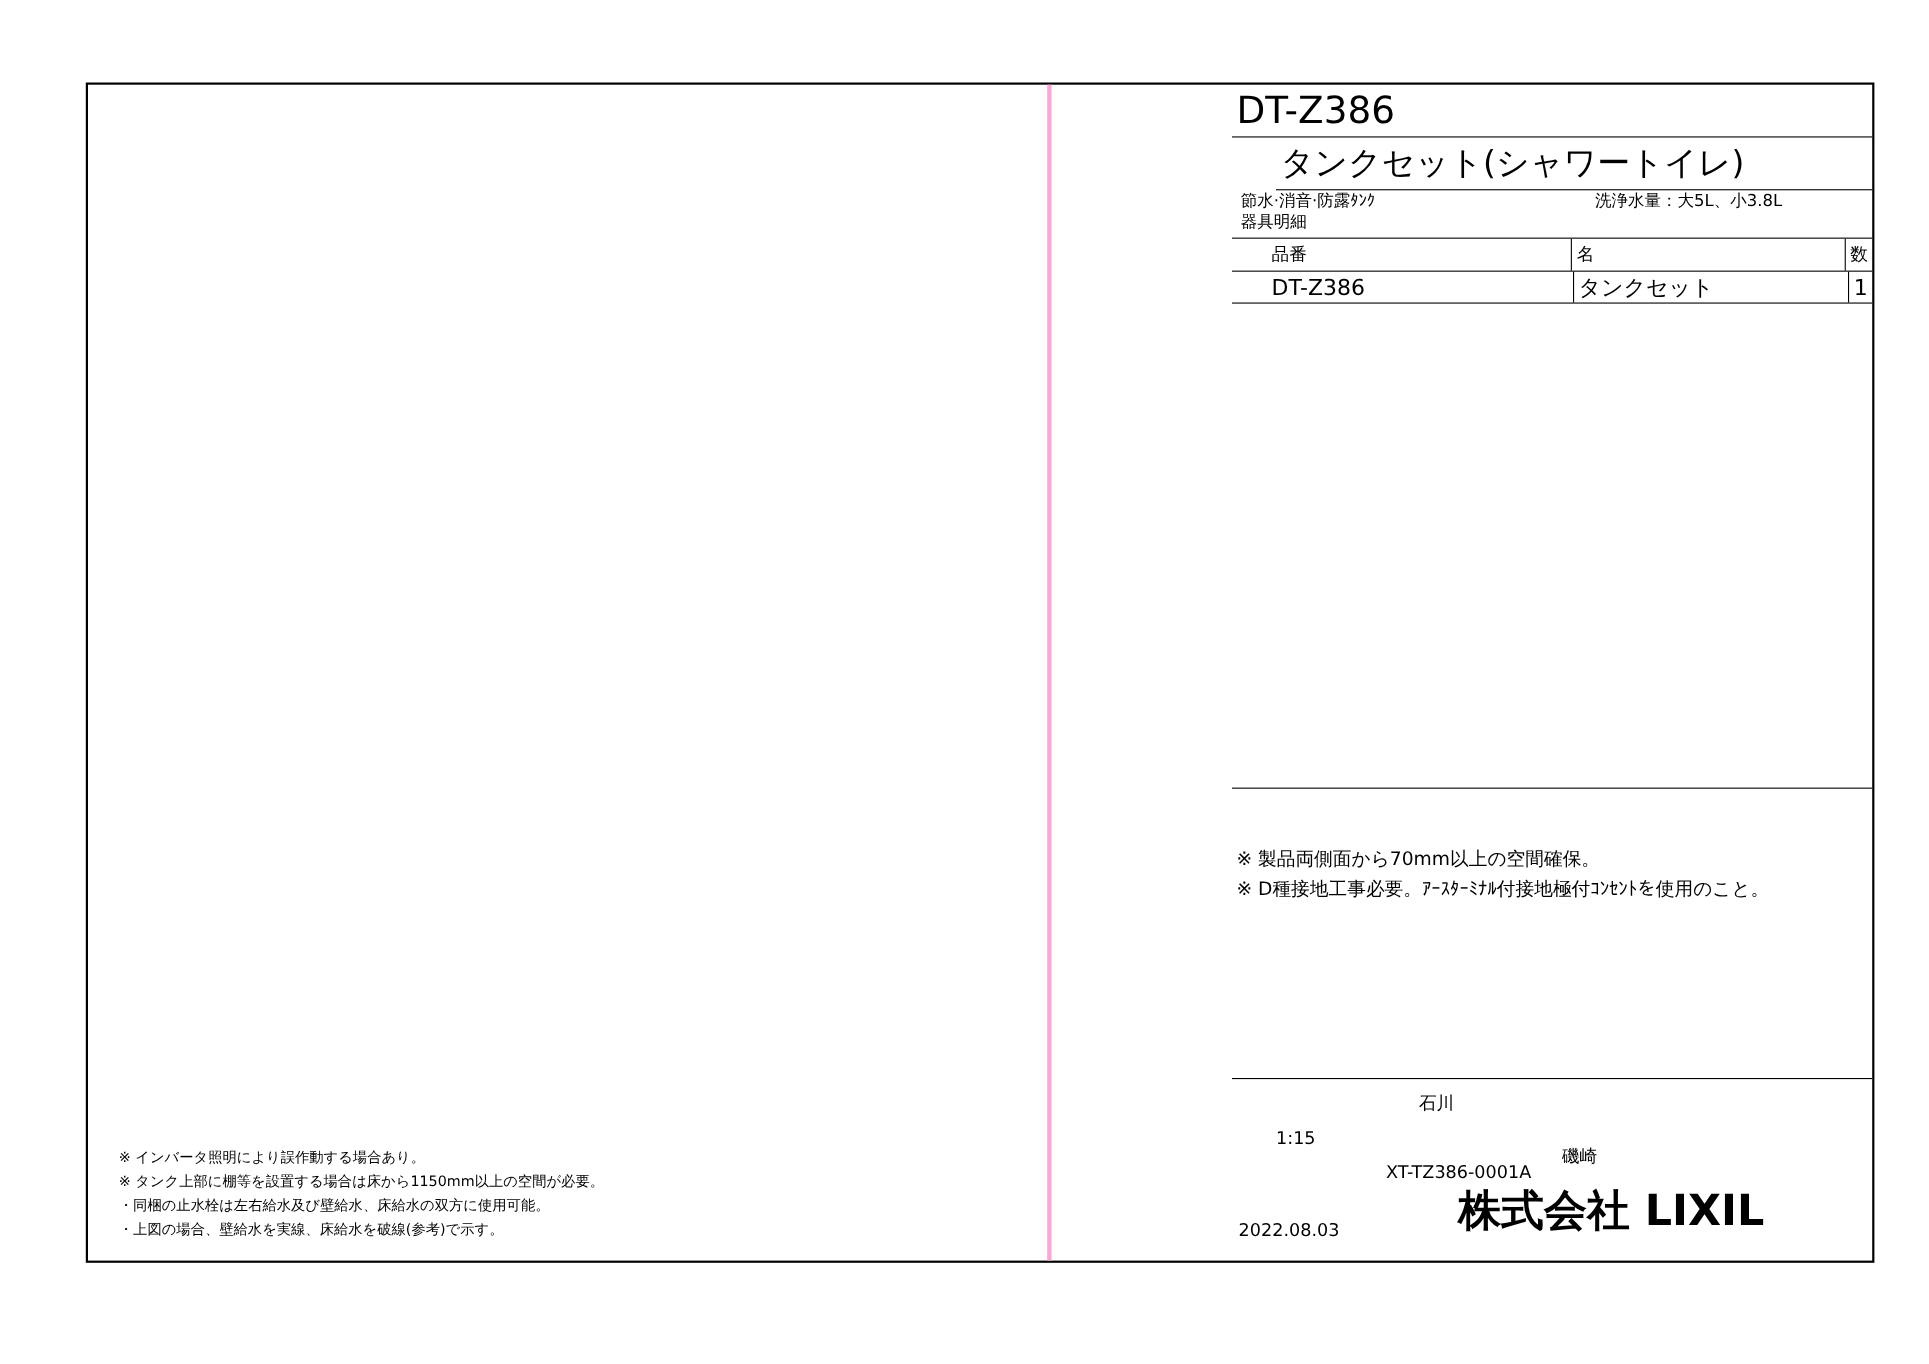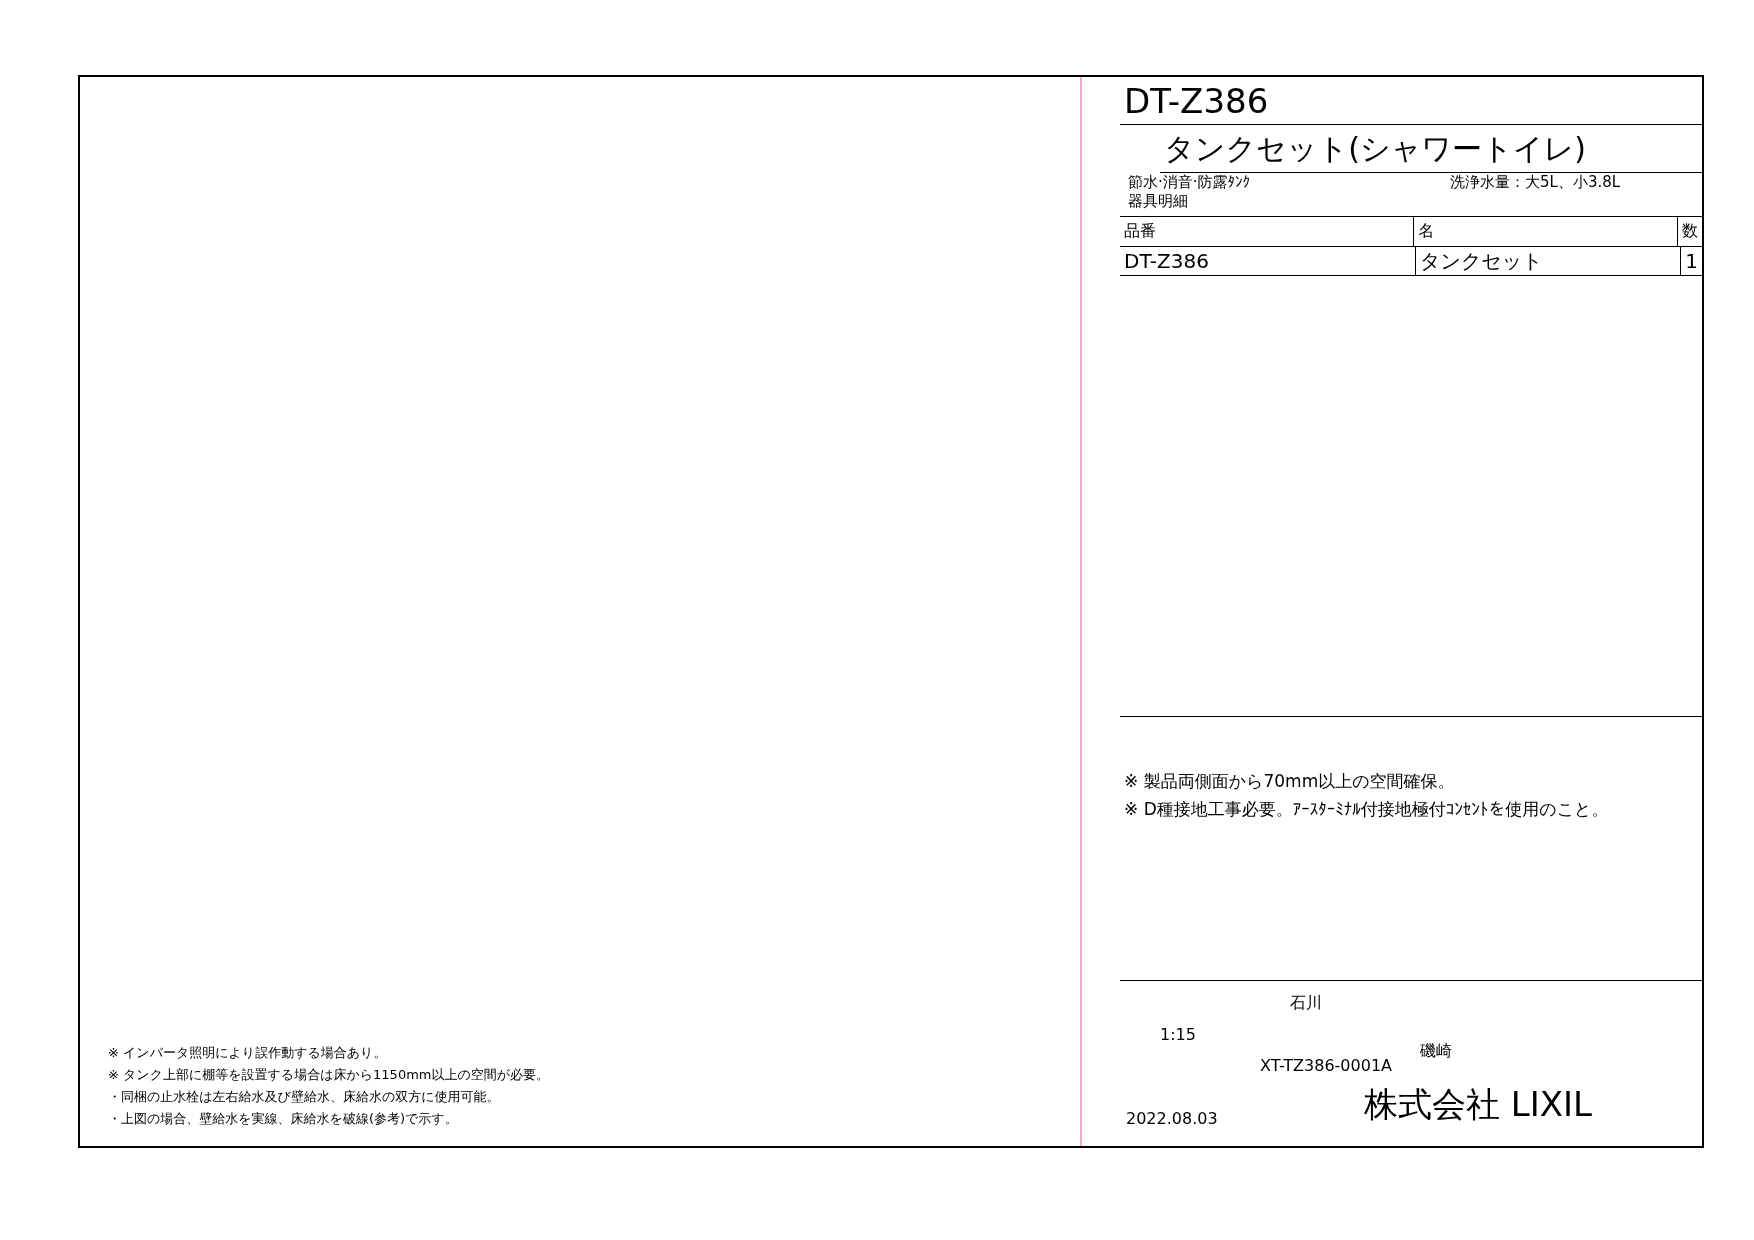--- a/index.html
+++ b/index.html
@@ -1,32 +1,32 @@
 <!DOCTYPE html>
 <html><head>
 <meta charset="utf-8">
 <style>
   html,body{margin:0;padding:0;background:#fff;}
   body{width:1754px;height:1240px;position:relative;font-family:"DejaVu Sans",sans-serif;color:#000;}
   .frame{position:absolute;left:78px;top:75px;width:1626px;height:1073px;border:2px solid #000;box-sizing:border-box;}
-  .drawing{position:absolute;left:0;top:0;width:1002px;height:100%;border-right:2px solid #f9a8d4;box-sizing:border-box;}
+  .drawing{position:absolute;left:0;top:0;width:876px;height:100%;border-right:4px solid #f9a8d4;box-sizing:border-box;}
   .tb{position:absolute;left:1040px;top:0;right:0;bottom:0;}
   .tb .row{position:absolute;left:0;right:0;border-bottom:1.5px solid #000;box-sizing:border-box;}
   .model{font-size:34px;top:0;height:48px;padding-left:4px;line-height:48px;}
   .sub{top:48px;height:48px;font-size:30px;padding-left:4px;line-height:48px;margin-left:40px;}
   .spec{top:96px;height:44px;font-size:15px;padding-left:8px;}
   .hdr{top:140px;height:30px;display:flex;font-size:16px;}
   .cell{border-right:1.5px solid #000;box-sizing:border-box;display:flex;align-items:center;padding:0 4px;}
-  .c1{width:318px;}.c2{width:285px;}.c3{flex:1;border-right:none;justify-content:center;}
+  .c1{width:318px;margin-left:32px;}.c2{width:285px;}.c3{flex:1;border-right:none;justify-content:center;}
   .lines{top:170px;height:470px;}
   .list-row{display:flex;height:29px;border-bottom:1px solid #000;font-size:20px;box-sizing:border-box;}
   .notes{position:absolute;top:690px;left:4px;font-size:17px;line-height:28px;}
   .bottom{position:absolute;left:0;right:0;bottom:0;height:165px;border-top:1.5px solid #000;font-size:16px;}
   .draw-note{position:absolute;left:28px;bottom:16px;font-size:13px;line-height:22px;}
-  .brand{position:absolute;right:110px;bottom:18px;font-size:34px;font-weight:normal;}
+  .brand{position:absolute;right:98px;bottom:18px;font-size:39px;font-weight:bold;}
 </style>
 </head>
 <body>
 
 <div class="frame">
   <div class="drawing">
     <div class="draw-note">
       <div>※ インバータ照明により誤作動する場合あり。</div>
       <div>※ タンク上部に棚等を設置する場合は床から1150mm以上の空間が必要。</div>
       <div>・同梱の止水栓は左右給水及び壁給水、床給水の双方に使用可能。</div>

